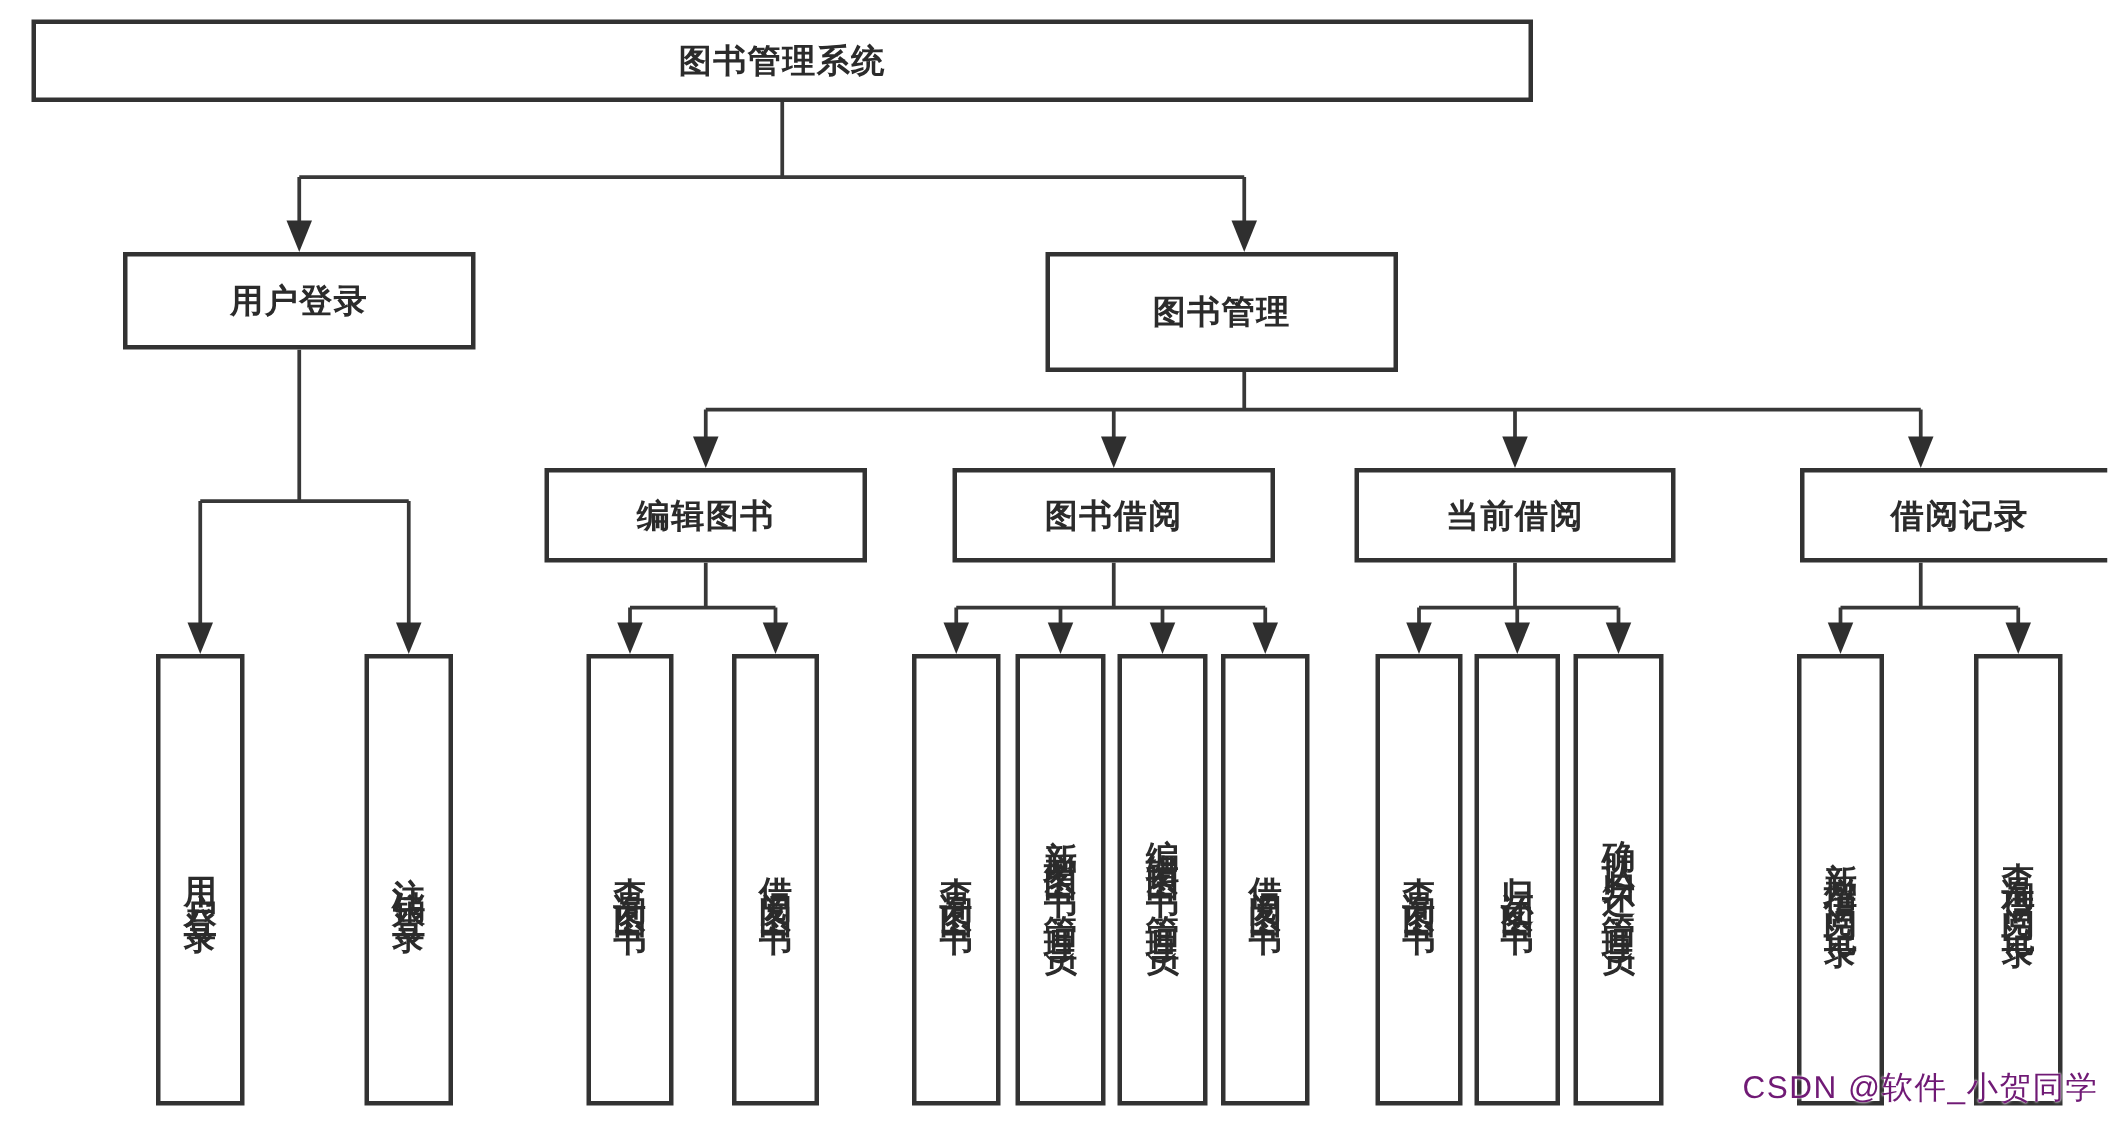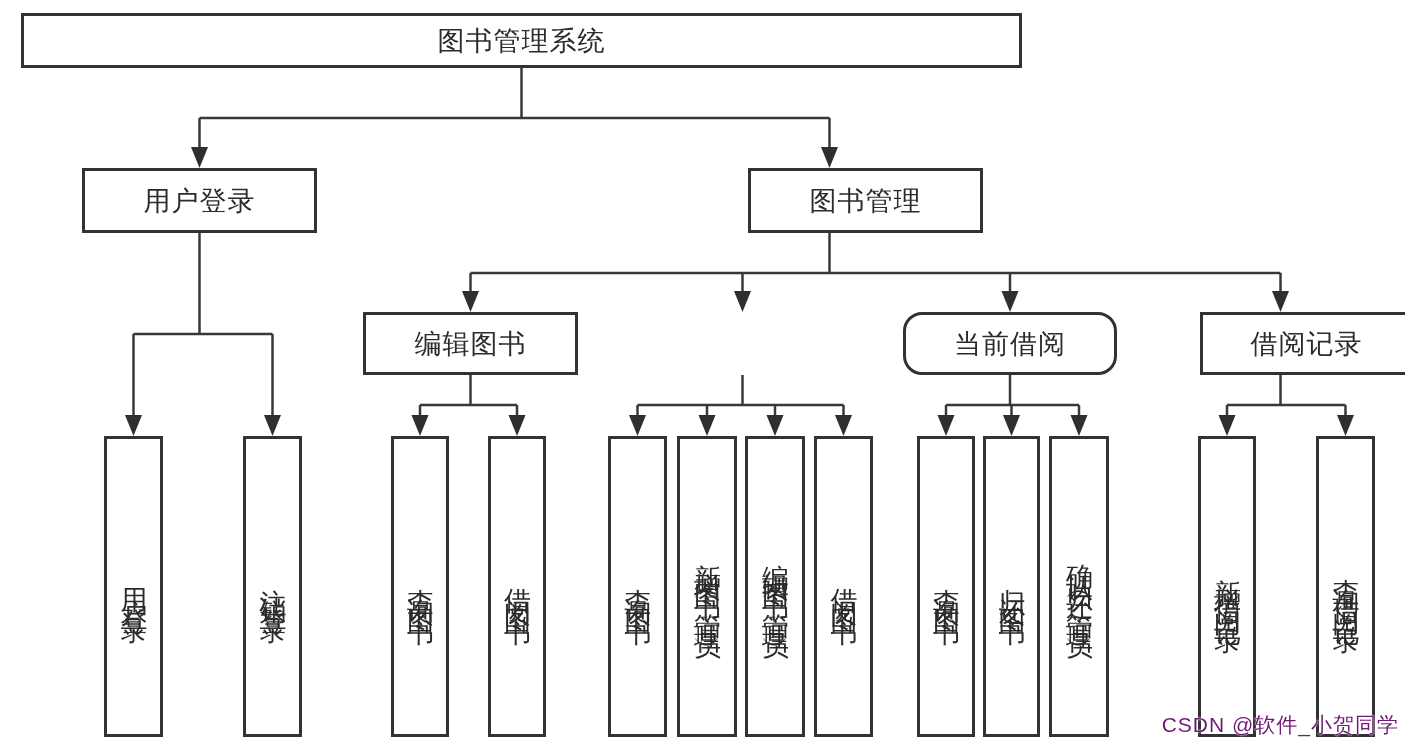--- a/index.html
+++ b/index.html
@@ -23,38 +23,39 @@
   }
   .box {
     position: absolute;
     box-sizing: border-box;
     border: 3px solid #323232;
     background: #ffffff;
     display: flex;
     align-items: center;
     justify-content: center;
     color: #2b2b2b;
-    font-size: 27px;
+    font-size: 22px;
     z-index: 2;
     letter-spacing: 1px;
     white-space: nowrap;
+    font-weight: bold;
   }
   .vbox span {
     writing-mode: vertical-rl;
     text-orientation: upright;
     letter-spacing: 10px;
     line-height: 1;
   }
   
   #n-root   { left: 21px;   top: 13px;  width: 1001px; height: 55px; }
   #n-login  { left: 82px;   top: 168px; width: 235px;  height: 65px; }
-  #n-manage { left: 748px;  top: 168px; width: 235px;  height: 65px; }
+  #n-manage { left: 697px;  top: 168px; width: 235px;  height: 80px; }
   #n-rec    { left: 363px;  top: 312px; width: 215px;  height: 63px; }
   #n-borrow { left: 635px;  top: 312px; width: 215px;  height: 63px; }
-  #n-cur    { left: 903px;  top: 312px; width: 214px;  height: 63px; border-radius: 19px; }
+  #n-cur    { left: 903px;  top: 312px; width: 214px;  height: 63px; }
   #n-hist   { left: 1200px; top: 312px; width: 213px;  height: 63px; }
   
   .vbox { top: 436px; height: 301px; }
   #l-userlogin { left: 104px;  width: 59px; }
   #l-logout    { left: 243px;  width: 59px; }
   #l-rec-query { left: 391px;  width: 58px; }
   #l-rec-lend  { left: 488px;  width: 58px; }
   #l-bor-query { left: 608px;  width: 59px; }
   #l-bor-add   { left: 677px;  width: 60px; }
   #l-bor-edit  { left: 745px;  width: 60px; }
@@ -150,20 +151,21 @@
       <path d="M1337 415 L1354 415 L1345.5 436 Z"></path>
     </g>
   </svg>
 
   <div class="box" id="n-root">图书管理系统</div>
 
   <div class="box" id="n-login">用户登录</div>
   <div class="box" id="n-manage">图书管理</div>
 
   <div class="box" id="n-rec">编辑图书</div>
+  <div class="box" id="n-borrow">图书借阅</div>
   <div class="box" id="n-cur">当前借阅</div>
   <div class="box" id="n-hist">借阅记录</div>
 
   <div class="box vbox" id="l-userlogin">
     <span>用户登录</span>
   </div>
   <div class="box vbox" id="l-logout">
     <span>注销登录</span>
   </div>
 

